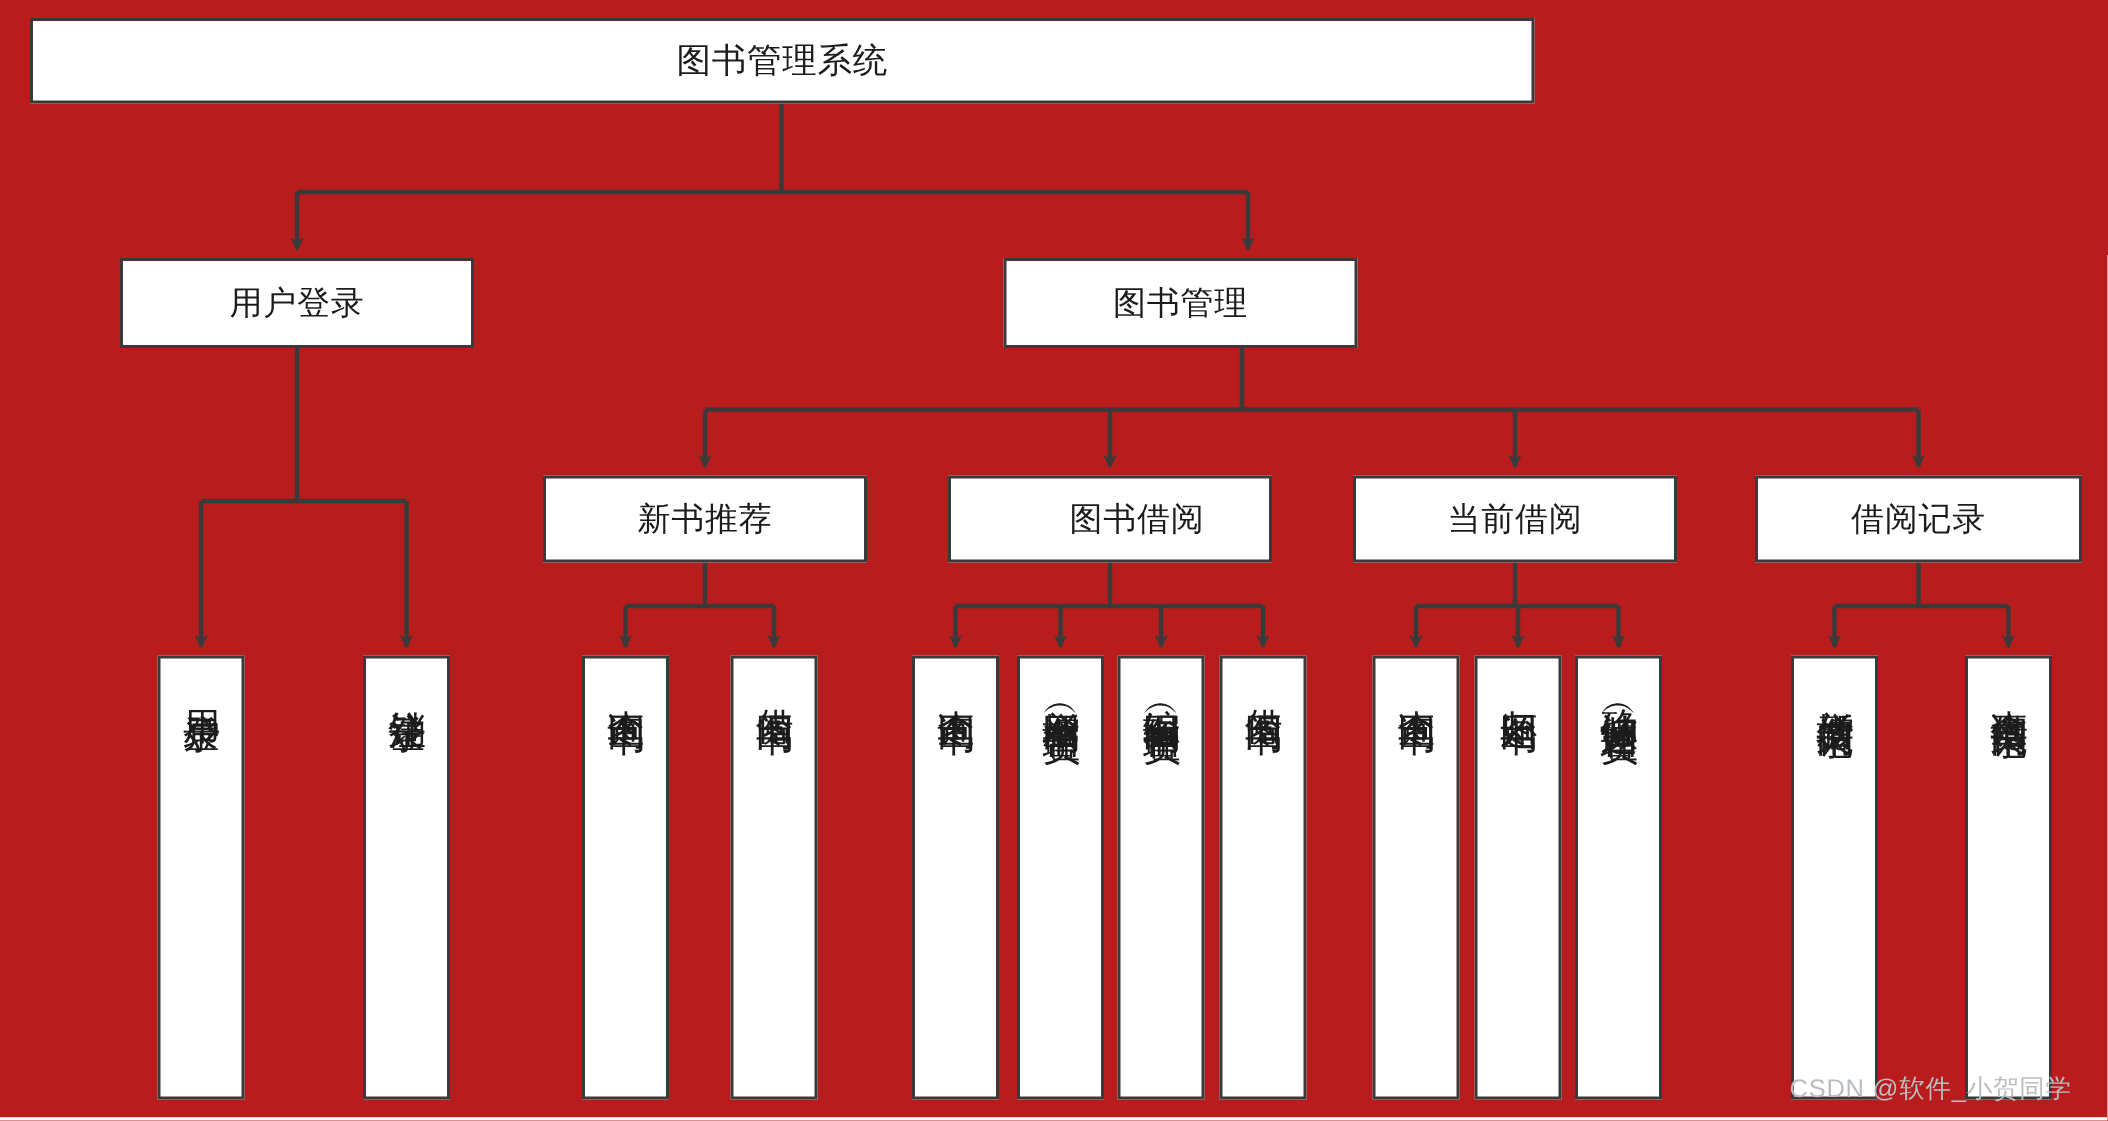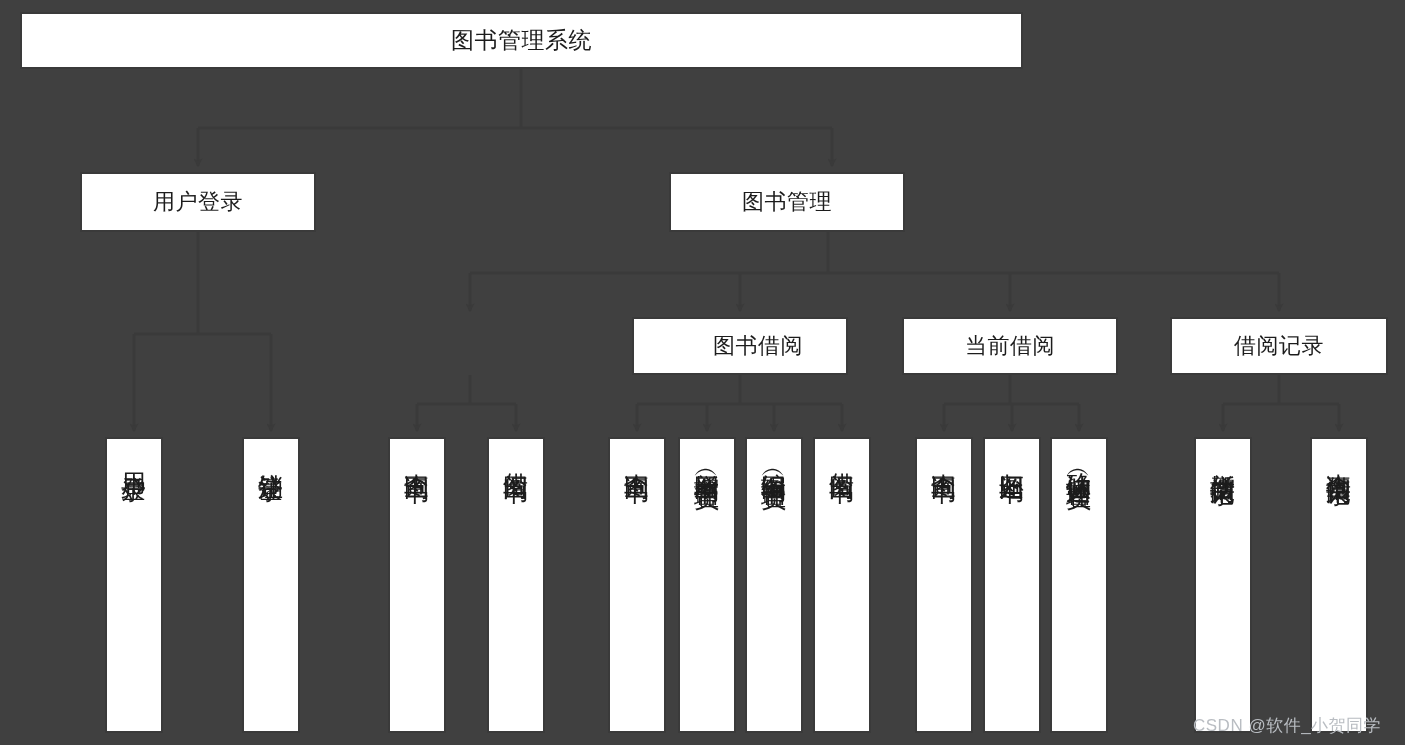--- a/index.html
+++ b/index.html
@@ -7,21 +7,21 @@
     padding: 0;
     background: #ffffff;
   }
   body {
     font-family: "Liberation Sans", "DejaVu Sans", sans-serif;
   }
   #canvas {
     position: relative;
     width: 1405px;
     height: 745px;
-    background: #404040;
+    background: #b91c1c;
     overflow: hidden;
   }
   svg.lines {
     position: absolute;
     left: 0;
     top: 0;
     width: 1405px;
     height: 747px;
     pointer-events: none;
   }
@@ -129,20 +129,23 @@
     <span class="txt">图书管理系统</span>
   </div>
 
   <div class="node h-node" style="left:80px; top:172px; width:236px; height:60px;">
     <span class="txt">用户登录</span>
   </div>
   <div class="node h-node" style="left:669px; top:172px; width:236px; height:60px;">
     <span class="txt">图书管理</span>
   </div>
 
+  <div class="node h-node" style="left:362px; top:317px; width:216px; height:58px;">
+    <span class="txt">新书推荐</span>
+  </div>
   <div class="node h-node" style="left:632px; top:317px; width:216px; height:58px;padding-left:36px;">
     <span class="txt">图书借阅</span>
   </div>
   <div class="node h-node" style="left:1170px; top:317px; width:218px; height:58px;">
     <span class="txt">借阅记录</span>
   </div>
   <div class="node h-node" style="left:902px; top:317px; width:216px; height:58px;">
     <span class="txt">当前借阅</span>
   </div>
 

